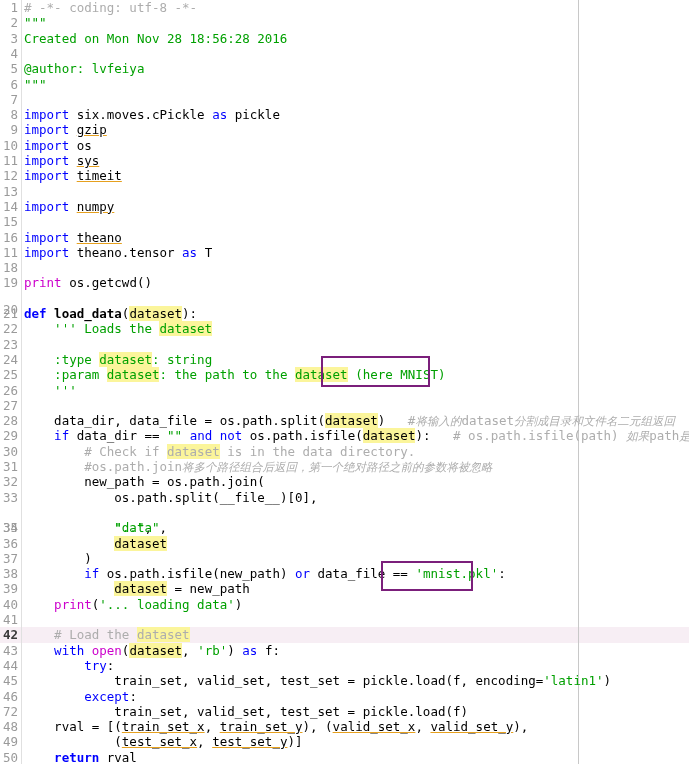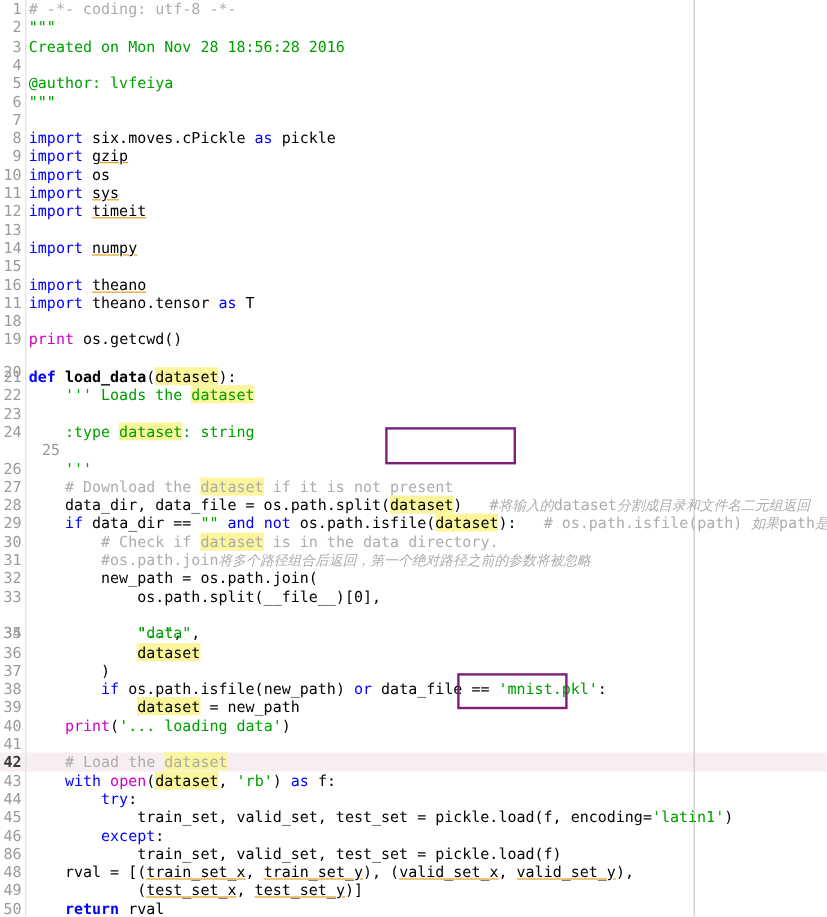--- a/index.html
+++ b/index.html
@@ -143,43 +143,43 @@
       <div class="line" style="top: 214.2px; position: absolute; left: 0px; width: 689px;"><span class="lnum">15</span><span class="ltext"></span></div>
       <div class="line" style="top: 229.5px; position: absolute; left: 0px; width: 689px;"><span class="lnum">16</span><span class="ltext"><span class="t-kw">import</span> <span class="t-undl">theano</span></span></div>
       <div class="line" style="top: 244.8px; position: absolute; left: 0px; width: 689px;"><span class="lnum">11</span><span class="ltext"><span class="t-kw">import</span> <span class="t-plain">theano.tensor</span> <span class="t-kw">as</span> <span class="t-plain">T</span></span></div>
       <div class="line" style="top: 260.1px; position: absolute; left: 0px; width: 689px;"><span class="lnum">18</span><span class="ltext"></span></div>
       <div class="line" style="top: 275.4px; position: absolute; left: 0px; width: 689px;"><span class="lnum">19</span><span class="ltext"><span class="t-builtin">print</span> <span class="t-plain">os.getcwd()</span></span></div>
       <div class="line" style="top: 290.7px; position: absolute; left: 0px; width: 689px; margin-top: 11px;"><span class="lnum">20</span><span class="ltext"></span></div>
       <div class="line" style="top: 306px; position: absolute; left: 0px; width: 689px;"><span class="lnum">21</span><span class="ltext"><span class="t-kwb">def</span> <span class="t-def">load_data</span>(<span class="hl">dataset</span>):</span></div>
       <div class="line" style="top: 321.3px; position: absolute; left: 0px; width: 689px;"><span class="lnum">22</span><span class="ltext">    <span class="t-docstr">''' Loads the </span><span class="t-docstr hl">dataset</span></span></div>
       <div class="line" style="top: 336.6px; position: absolute; left: 0px; width: 689px;"><span class="lnum">23</span><span class="ltext"></span></div>
       <div class="line" style="top: 351.9px; position: absolute; left: 0px; width: 689px;"><span class="lnum">24</span><span class="ltext">    <span class="t-docstr">:type </span><span class="t-docstr hl">dataset</span><span class="t-docstr">: string</span></span></div>
-      <div class="line" style="top: 367.2px; position: absolute; left: 0px; width: 577px; margin-left: 32px;"><span class="lnum">25</span></div>
+      <div class="line" style="top: 367.2px; position: absolute; left: 0px; width: 577px;"><span class="lnum">25</span><span class="ltext">    <span class="t-docstr">:param </span><span class="t-docstr hl">dataset</span><span class="t-docstr">: the path to the </span><span class="t-docstr hl">dataset</span><span class="t-docstr"> (here MNIST)</span></span></div>
       <div class="line" style="top: 382.5px; position: absolute; left: 0px; width: 689px;"><span class="lnum">26</span><span class="ltext">    <span class="t-docstr">'''</span></span></div>
-      <div class="line" style="top: 397.8px; position: absolute; left: 0px; width: 689px;"><span class="lnum">27</span><span class="ltext">    <span class="t-com"># Download the </span><span class="t-com hl">dataset</span><span class="t-com"> if it is not present</span></span></div>
+      <div class="line" style="top: 397.8px; position: absolute; left: 0px; width: 689px;"><span class="lnum">27</span></div>
       <div class="line" style="top: 413.1px; position: absolute; left: 0px; width: 689px;"><span class="lnum">28</span><span class="ltext">    <span class="t-plain">data_dir, data_file = os.path.split(</span><span class="hl">dataset</span><span class="t-plain">)   </span><span class="t-com">#</span><span class="t-cjk">将输入的</span><span class="t-com">dataset</span><span class="t-cjk">分割成目录和文件名二元组返回</span></span></div>
       <div class="line" style="top: 428.4px; position: absolute; left: 0px; width: 689px;"><span class="lnum">29</span><span class="ltext">    <span class="t-kw">if</span> <span class="t-plain">data_dir ==</span> <span class="t-str">""</span> <span class="t-kw">and not</span> <span class="t-plain">os.path.isfile(</span><span class="hl">dataset</span><span class="t-plain">):   </span><span class="t-com"># os.path.isfile(path) </span><span class="t-cjk">如果</span><span class="t-com">path</span><span class="t-cjk">是一个存在</span></span></div>
       <div class="line" style="top: 443.7px; position: absolute; left: 0px; width: 689px;"><span class="lnum">30</span><span class="ltext">        <span class="t-com"># Check if </span><span class="t-com hl">dataset</span><span class="t-com"> is in the data directory.</span></span></div>
       <div class="line" style="top: 459px; position: absolute; left: 0px; width: 689px;"><span class="lnum">31</span><span class="ltext">        <span class="t-com">#os.path.join</span><span class="t-cjk">将多个路径组合后返回，第一个绝对路径之前的参数将被忽略</span></span></div>
       <div class="line" style="top: 474.3px; position: absolute; left: 0px; width: 689px;"><span class="lnum">32</span><span class="ltext">        <span class="t-plain">new_path = os.path.join(</span></span></div>
       <div class="line" style="top: 489.6px; position: absolute; left: 0px; width: 689px;"><span class="lnum">33</span><span class="ltext">            <span class="t-plain">os.path.split(__file__)[0],</span></span></div>
       <div class="line" style="top: 504.9px; position: absolute; left: 0px; width: 689px; margin-top: 15px;"><span class="lnum">34</span><span class="ltext">            <span class="t-str">".."</span><span class="t-plain">,</span></span></div>
       <div class="line" style="top: 520.2px; position: absolute; left: 0px; width: 689px;"><span class="lnum">35</span><span class="ltext">            <span class="t-str">"data"</span><span class="t-plain">,</span></span></div>
       <div class="line" style="top: 535.5px; position: absolute; left: 0px; width: 689px;"><span class="lnum">36</span><span class="ltext">            <span class="hl">dataset</span></span></div>
       <div class="line" style="top: 550.8px; position: absolute; left: 0px; width: 689px;"><span class="lnum">37</span><span class="ltext">        <span class="t-plain">)</span></span></div>
       <div class="line" style="top: 566.1px; position: absolute; left: 0px; width: 689px;"><span class="lnum">38</span><span class="ltext">        <span class="t-kw">if</span> <span class="t-plain">os.path.isfile(new_path)</span> <span class="t-kw">or</span> <span class="t-plain">data_file ==</span> <span class="t-str">'mnist.pkl'</span><span class="t-plain">:</span></span></div>
       <div class="line" style="top: 581.4px; position: absolute; left: 0px; width: 689px;"><span class="lnum">39</span><span class="ltext">            <span class="hl">dataset</span><span class="t-plain"> = new_path</span></span></div>
       <div class="line" style="top: 596.7px; position: absolute; left: 0px; width: 689px;"><span class="lnum">40</span><span class="ltext">    <span class="t-builtin">print</span><span class="t-plain">(</span><span class="t-str">'... loading data'</span><span class="t-plain">)</span></span></div>
       <div class="line" style="top: 612px; position: absolute; left: 0px; width: 689px;"><span class="lnum">41</span><span class="ltext"></span></div>
       <div class="line current" style="top: 627.3px; position: absolute; left: 0px; width: 689px;"><span class="lnum">42</span><span class="ltext">    <span class="t-com"># Load the </span><span class="t-com hl">dataset</span></span></div>
       <div class="line" style="top: 642.6px; position: absolute; left: 0px; width: 689px;"><span class="lnum">43</span><span class="ltext">    <span class="t-kw">with</span> <span class="t-builtin">open</span><span class="t-plain">(</span><span class="hl">dataset</span><span class="t-plain">, </span><span class="t-str">'rb'</span><span class="t-plain">) </span><span class="t-kw">as</span><span class="t-plain"> f:</span></span></div>
       <div class="line" style="top: 657.9px; position: absolute; left: 0px; width: 689px;"><span class="lnum">44</span><span class="ltext">        <span class="t-kw">try</span><span class="t-plain">:</span></span></div>
       <div class="line" style="top: 673.2px; position: absolute; left: 0px; width: 689px; padding-left: 44px;"><span class="lnum">45</span><span class="ltext">            <span class="t-plain">train_set, valid_set, test_set = pickle.load(f, encoding=</span><span class="t-str">'latin1'</span><span class="t-plain">)</span></span></div>
       <div class="line" style="top: 688.5px; position: absolute; left: 0px; width: 689px;"><span class="lnum">46</span><span class="ltext">        <span class="t-kw">except</span><span class="t-plain">:</span></span></div>
-      <div class="line" style="top: 703.8px; position: absolute; left: 0px; width: 689px;"><span class="lnum">86</span><span class="ltext">            <span class="t-plain">train_set, valid_set, test_set = pickle.load(f)</span></span></div>
+      <div class="line" style="top: 703.8px; position: absolute; left: 0px; width: 689px;"><span class="lnum">72</span><span class="ltext">            <span class="t-plain">train_set, valid_set, test_set = pickle.load(f)</span></span></div>
       <div class="line" style="top: 719.1px; position: absolute; left: 0px; width: 689px;"><span class="lnum">48</span><span class="ltext">    <span class="t-plain">rval = [(</span><span class="t-undl">train_set_x</span><span class="t-plain">, </span><span class="t-undl">train_set_y</span><span class="t-plain">), (</span><span class="t-undl">valid_set_x</span><span class="t-plain">, </span><span class="t-undl">valid_set_y</span><span class="t-plain">),</span></span></div>
       <div class="line" style="top: 734.4px; position: absolute; left: 0px; width: 689px;"><span class="lnum">49</span><span class="ltext">            <span class="t-plain">(</span><span class="t-undl">test_set_x</span><span class="t-plain">, </span><span class="t-undl">test_set_y</span><span class="t-plain">)]</span></span></div>
       <div class="line" style="top: 749.7px; position: absolute; left: 0px; width: 689px;"><span class="lnum">50</span><span class="ltext">    <span class="t-kwb">return</span><span class="t-plain"> rval</span></span></div>
     </div>
 
   <div id="ruler" style="left: 578px;"></div>
 
   <div id="annotations">
       <div class="anno-box" style="left: 321px; top: 356px; width: 109px; height: 31px; border-color: rgb(123, 31, 123);"></div>
       <div class="anno-box" style="left: 381px; top: 561px; width: 92px; height: 30px; border-color: rgb(123, 31, 123);"></div>

